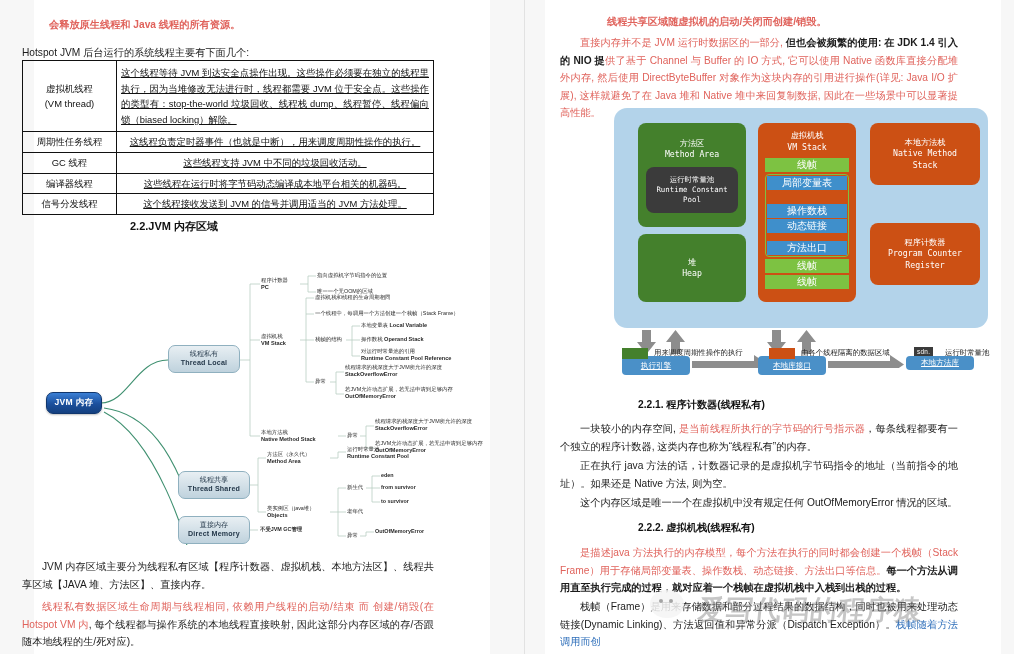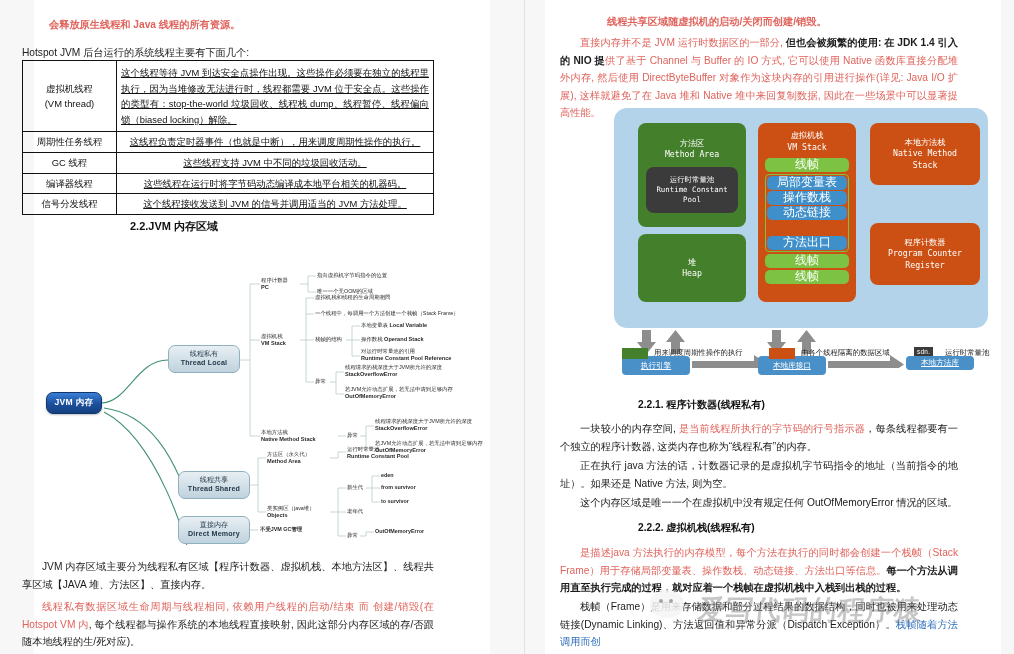--- a/index.html
+++ b/index.html
@@ -151,25 +151,25 @@
     line-height: 11.5px;
     font-size: 8.2px;
   }
   .green { background: #44802c; }
   .orange { background: #cc5014; }
   .dark  { background: #3b3b3b; }
   .lgreen{ background: #7dc242; }
   .lblue { background: #3f8fcb; }
   .dg-sub {
     position: absolute;
-    border-radius: 5px;
+    border-radius: 0;
     color: #fff;
     display: flex; align-items: center; justify-content: center;
     font-family: "DejaVu Sans Mono", monospace;
-    font-size: 12px;
+    font-size: 10px;
   }
   .dg-bottombox {
     position: absolute;
     background: #4a90c8;
     border-radius: 4px;
     color: #fff;
     display: flex; align-items: center; justify-content: center;
     font-size: 7.6px;
     font-family: "DejaVu Sans Mono", monospace;
     text-decoration: underline;
@@ -473,27 +473,27 @@
     </div>
 
     <div class="dg-box orange" style="left:146px; top:17px; width:98px; height:179px; justify-content:flex-start; padding-top:7px;">
       <div>虚拟机栈</div>
       <div>VM Stack</div>
       <div style="position:relative; margin-top:5px; width:84px;">
         <div class="dg-sub lgreen" style="position:relative; width:84px; height:14px; margin-bottom:2px;">
           <span>线帧</span>
         </div>
         <div style="border:1.5px solid #7dc242; border-radius:4px; padding:1px;">
-          <div class="dg-sub lblue" style="position:relative; width:100%; height:14px; margin-bottom:1px;">
+          <div class="dg-sub lblue" style="position:relative; width:100%; height:14px; margin-bottom:14px;">
             <span>局部变量表</span>
           </div>
           <div class="dg-sub lblue" style="position:relative; width:100%; height:14px; margin-bottom:1px;">
             <span>操作数栈</span>
           </div>
-          <div class="dg-sub lblue" style="position:relative; width:100%; height:14px; margin-bottom:16px;justify-content:center;">
+          <div class="dg-sub lblue" style="position:relative; width:100%; height:14px; margin-bottom:8px;justify-content:center;">
             <span>动态链接</span>
           </div>
           <div class="dg-sub lblue" style="position:relative; width:100%; height:14px;">
             <span>方法出口</span>
           </div>
         </div>
         <div class="dg-sub lgreen" style="position:relative; width:84px; height:14px; margin-top:2px;">
           <span>线帧</span>
         </div>
         <div class="dg-sub lgreen" style="position:relative; width:84px; height:14px; margin-top:2px;">

